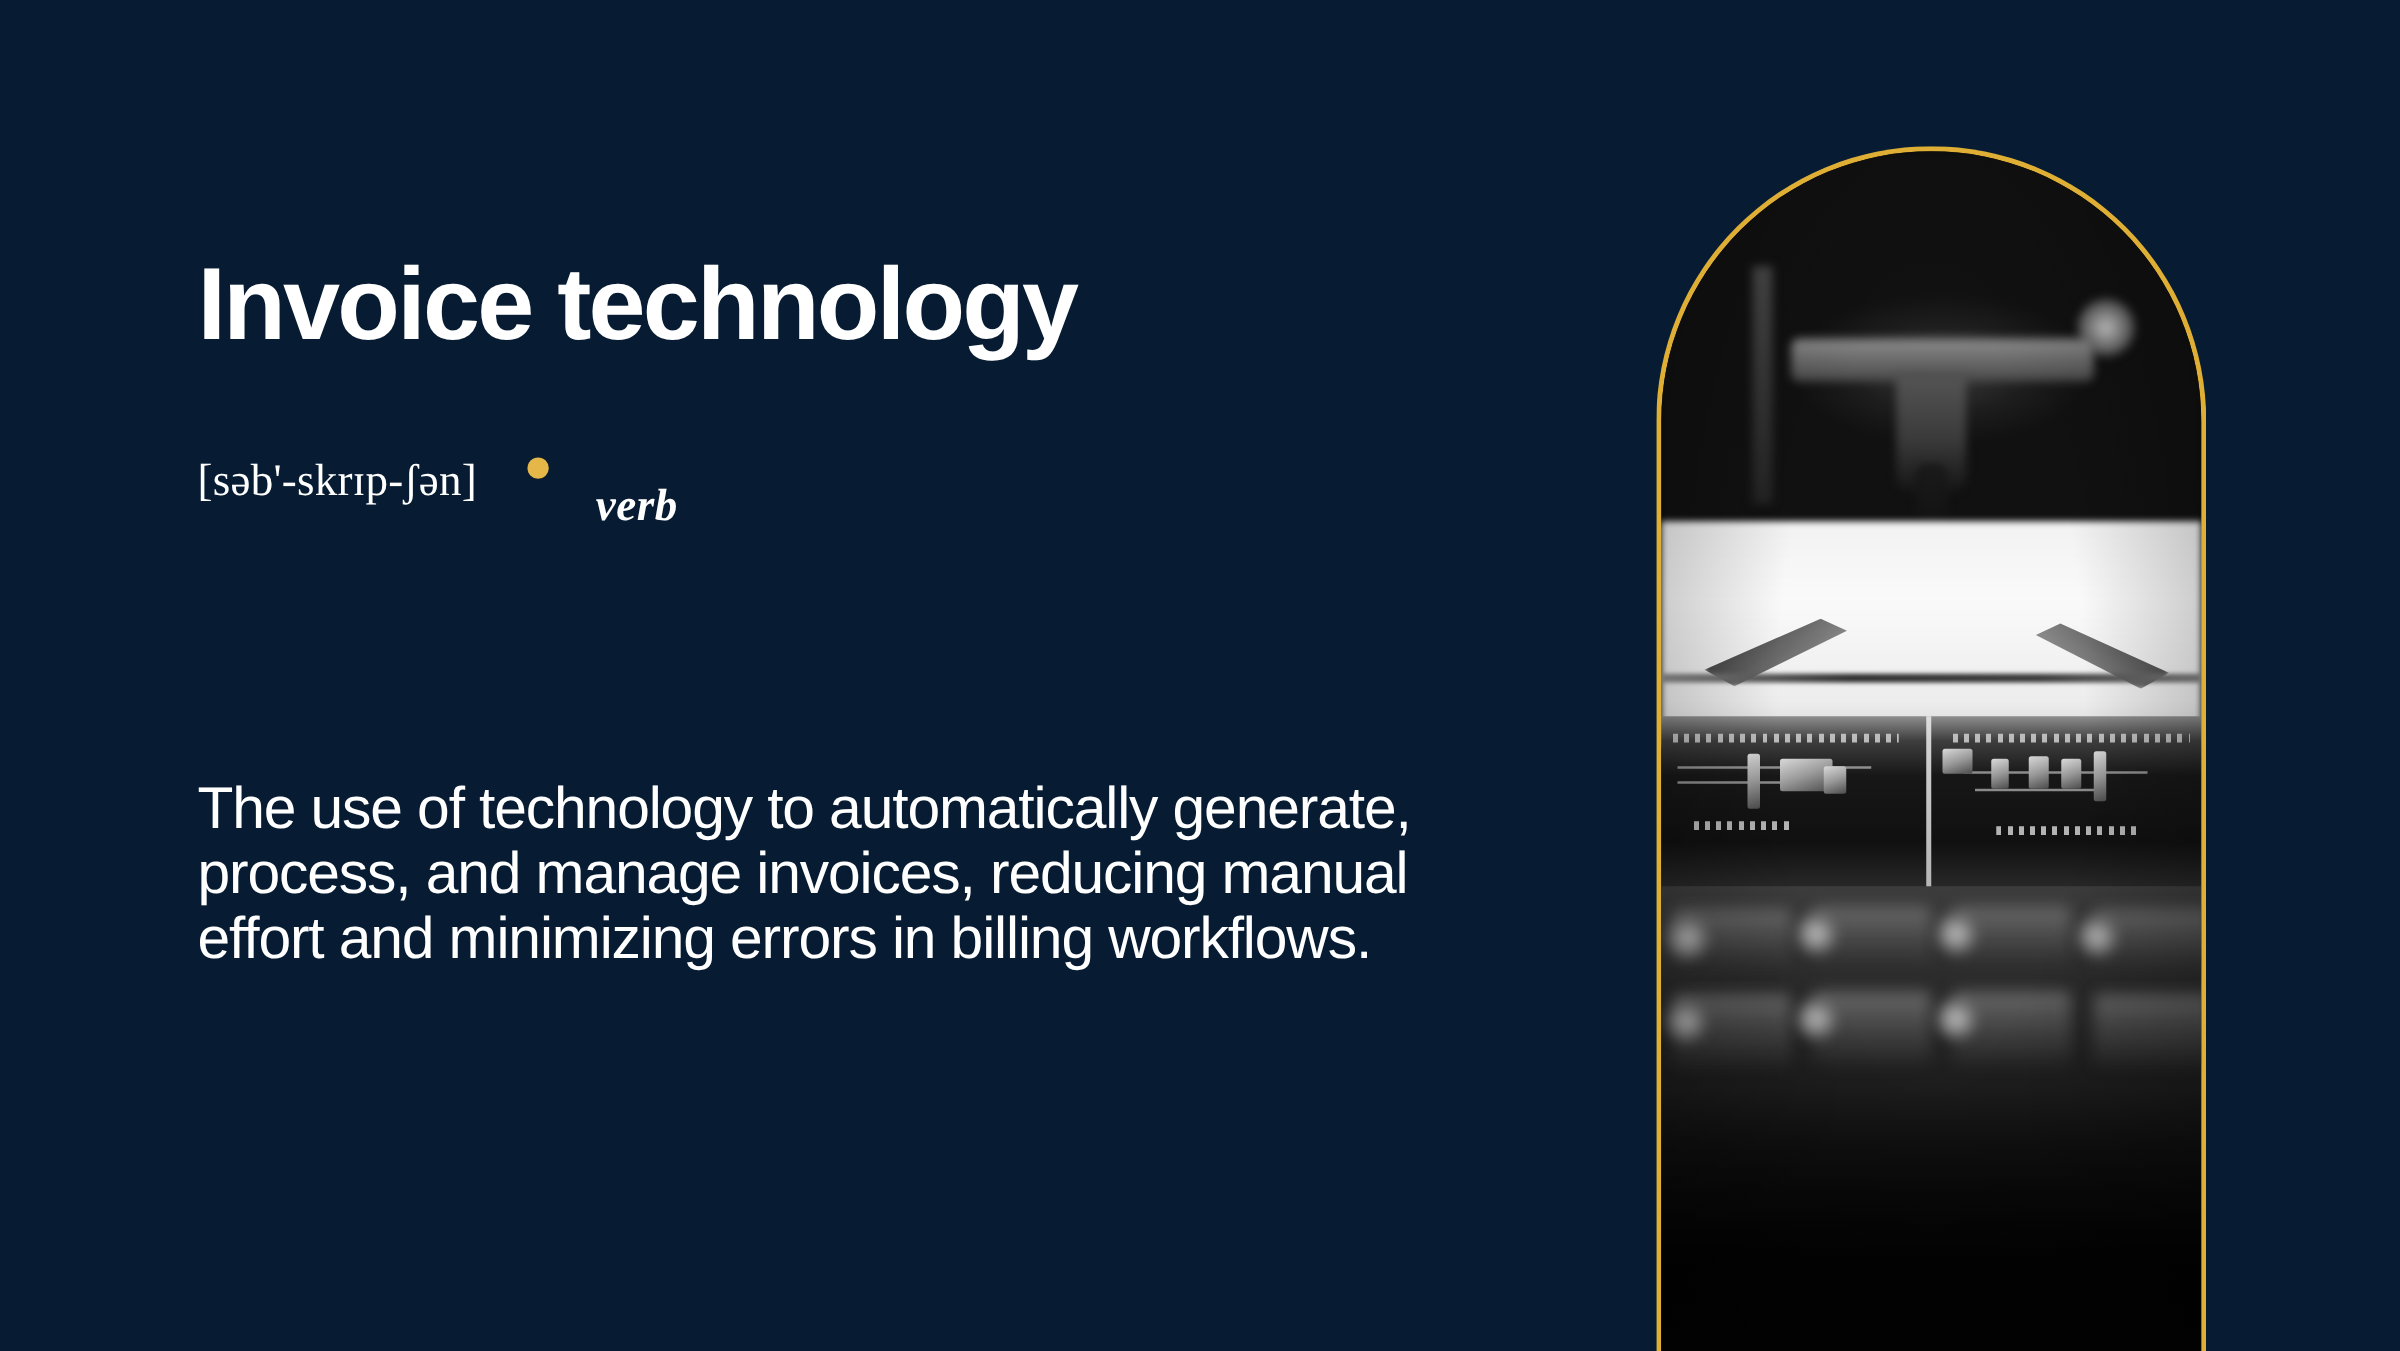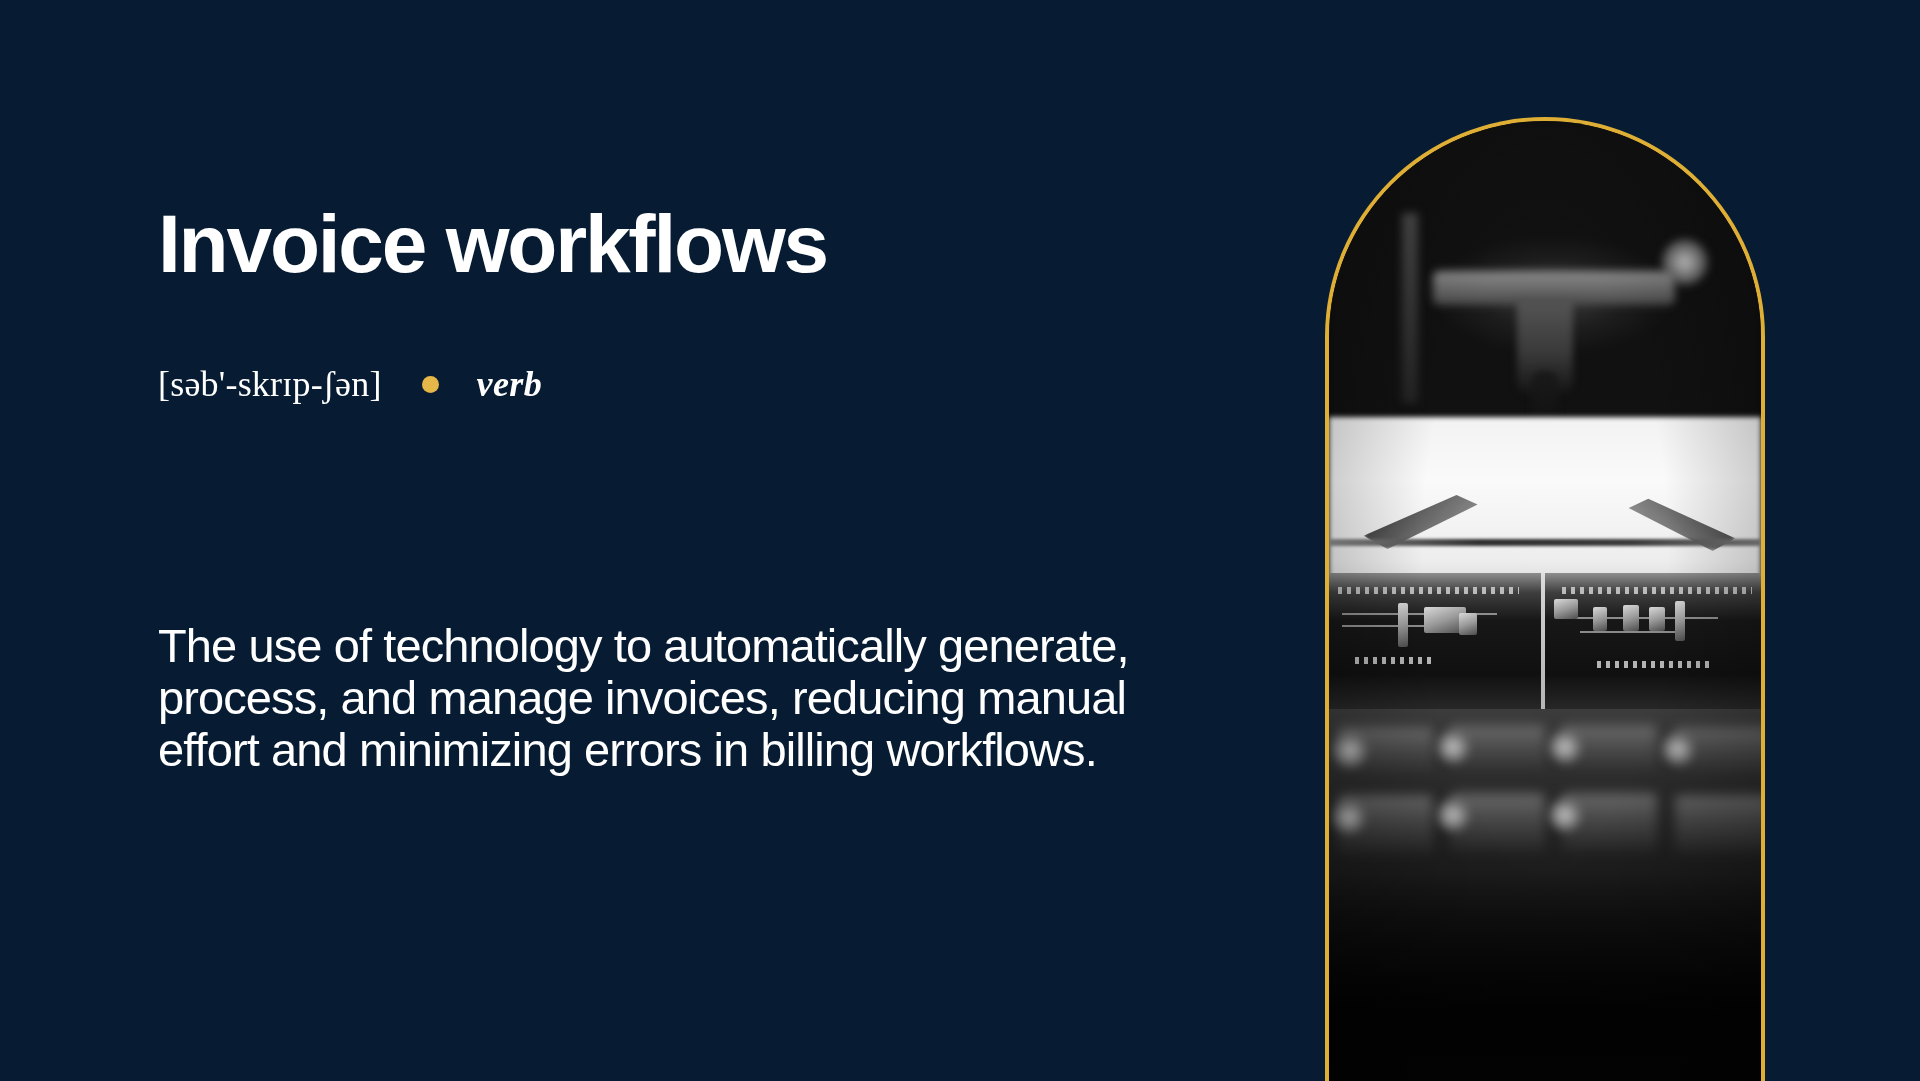--- a/index.html
+++ b/index.html
@@ -44,21 +44,20 @@
     color:#FFFFFF;
     white-space:nowrap;
   }
 
   
   #pronunciation-row {
     position:absolute;
     top:366px;
     left:0;
     display:flex;
-    align-items:center;
     gap:4px;
     white-space:nowrap;
   }
 
   #phonetic-spelling {
     font-family:"Liberation Serif", serif;
     font-weight:400;
     font-size:36px;
     line-height:1;
     color:#FFFFFF;
@@ -75,20 +74,21 @@
   }
 
   #part-of-speech {
     font-family:"Liberation Serif", serif;
     font-weight:700;
     font-style:italic;
     font-size:36px;
     line-height:1;
     color:#FFFFFF;
     letter-spacing:0.4px;
+    margin-top:20px;
   }
 
   #definition-text {
     position:absolute;
     top:620px;
     left:0;
     width:1010px;
     font-family:"Liberation Sans", sans-serif;
     font-weight:400;
     font-size:47px;
@@ -256,21 +256,21 @@
     pointer-events:none;
   }
 </style>
 </head>
 <body>
 
 <div id="slide">
 
   <div id="text-column">
 
-    <h1 id="term-title">Invoice workflows</h1>
+    <h1 id="term-title">Invoice technology</h1>
 
     <div id="pronunciation-row">
       <span id="phonetic-spelling">[səb'-skrɪp-ʃən]</span>
       <span id="separator-dot"></span>
       <span id="part-of-speech">verb</span>
     </div>
 
     <p id="definition-text">The use of technology to automatically generate, process, and manage invoices, reducing manual effort and minimizing errors in billing workflows.</p>
   </div>
 

